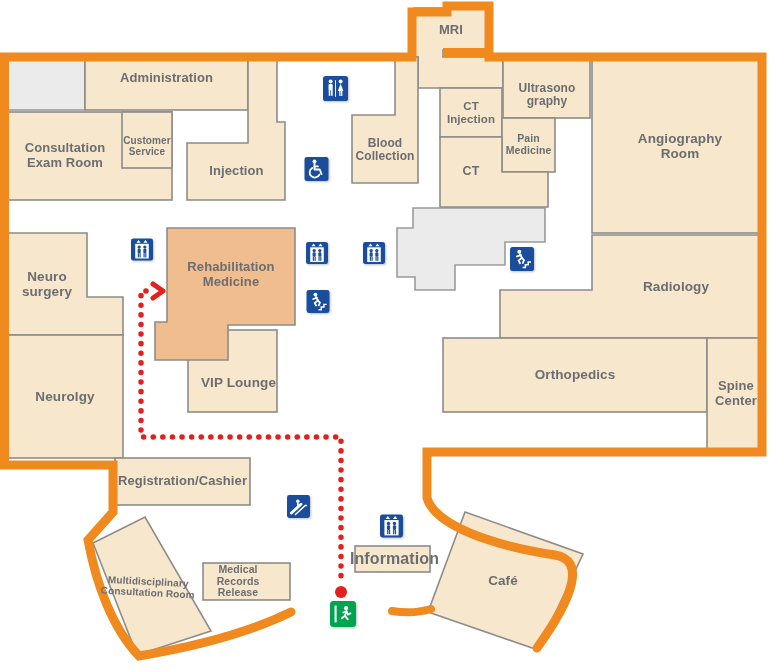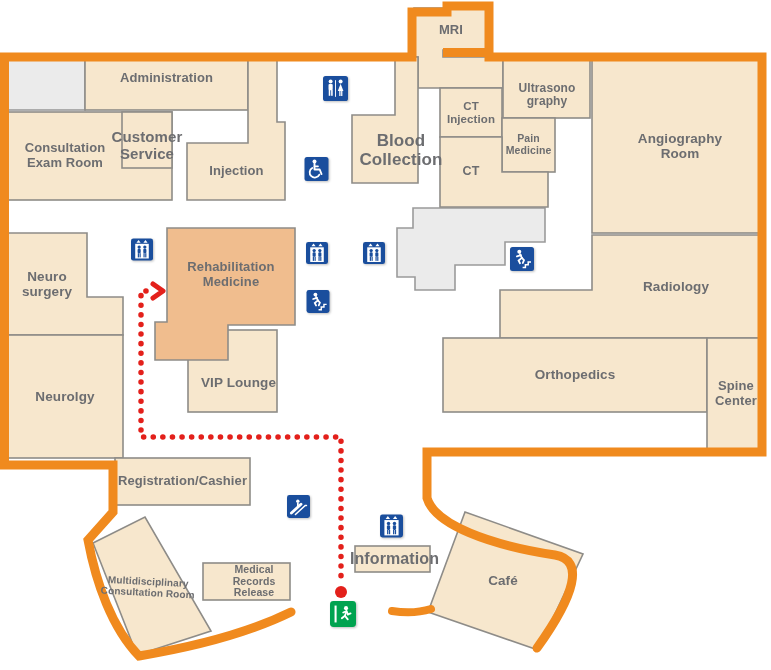--- a/index.html
+++ b/index.html
@@ -58,39 +58,39 @@
 
   <g>
     <path d="M146 291 L141 291 L141 437 L341 437 L341 583" fill="none" stroke="#E3201B" stroke-width="5.5" stroke-linecap="round" stroke-dasharray="0.1 9.5"></path>
     <path d="M153 284 L163 291 L153 298" fill="none" stroke="#E3201B" stroke-width="5" stroke-linecap="round" stroke-linejoin="round"></path>
     <circle cx="341" cy="592" r="6" fill="#E3201B"></circle>
   </g>
 </svg>
 
 <div class="lbl" style="left:85px;top:62px;width:163px;height:32px;font-size:13px">Administration</div>
 <div class="lbl" style="left:7px;top:116px;width:116px;height:80px;font-size:13px">Consultation Exam Room</div>
-<div class="lbl" style="left:122px;top:114px;width:50px;height:64px;font-size:15px">Customer Service</div>
+<div class="lbl" style="left:122px;top:114px;width:50px;height:64px;font-size:10px">Customer Service</div>
 <div class="lbl" style="left:187px;top:145px;width:99px;height:53px;font-size:13px">Injection</div>
 <div class="lbl" style="left:414px;top:10px;width:74px;height:40px;font-size:13px">MRI</div>
 <div class="lbl" style="left:510px;top:62px;width:74px;height:66px;font-size:12px">Ultrasono graphy</div>
 <div class="lbl" style="left:443px;top:90px;width:56px;height:45px;font-size:11.5px">CT Injection</div>
 <div class="lbl" style="left:502px;top:120px;width:53px;height:50px;font-size:10.5px">Pain Medicine</div>
 <div class="lbl" style="left:440px;top:140px;width:62px;height:62px;font-size:12.5px">CT</div>
 <div class="lbl" style="left:624px;top:62px;width:112px;height:168px;font-size:13.5px">Angiography Room</div>
-<div class="lbl" style="left:366px;top:120px;width:70px;height:60px;font-size:17px">Blood Collection</div>
+<div class="lbl" style="left:350px;top:120px;width:70px;height:60px;font-size:12px">Blood Collection</div>
 <div class="lbl" style="left:7px;top:235px;width:80px;height:98px;font-size:13.5px">Neuro surgery</div>
 <div class="lbl" style="left:7px;top:337px;width:116px;height:119px;font-size:13.5px">Neurolgy</div>
 <div class="lbl" style="left:167px;top:232px;width:128px;height:86px;font-size:13px">Rehabilitation Medicine</div>
 <div class="lbl" style="left:188px;top:358px;width:101px;height:50px;font-size:13.5px">VIP Lounge</div>
 <div class="lbl" style="left:592px;top:240px;width:168px;height:94px;font-size:13.5px">Radiology</div>
 <div class="lbl" style="left:443px;top:340px;width:264px;height:70px;font-size:13.5px">Orthopedics</div>
 <div class="lbl" style="left:707px;top:340px;width:58px;height:108px;font-size:13px">Spine Center</div>
 <div class="lbl" style="left:115px;top:459px;width:135px;height:45px;font-size:13px">Registration/Cashier</div>
 <div class="lbl" style="left:95px;top:562px;width:106px;height:50px;font-size:10px;transform:rotate(3deg)">Multidisciplinary Consultation Room</div>
-<div class="lbl" style="left:220px;top:564px;width:68px;height:35px;font-size:10.5px">Medical Records Release</div>
+<div class="lbl" style="left:204px;top:564px;width:68px;height:35px;font-size:10.5px">Medical Records Release</div>
 <div class="lbl" style="left:355px;top:547px;width:79px;height:24px;font-size:16px">Information</div>
 <div class="lbl" style="left:455px;top:566px;width:96px;height:30px;font-size:13.5px">Café</div>
 
 <div class="icon" style="left:323px;top:76px;width:25px;height:25px">
   <svg viewBox="0 0 24 24">
         <rect width="24" height="24" rx="2.5" fill="#1A4E9D"></rect>
     <line x1="12" y1="4" x2="12" y2="20" stroke="#fff" stroke-width="0.9"></line>
     <circle cx="7.3" cy="5.3" r="1.9" fill="#fff"></circle>
     <rect x="5.3" y="7.6" width="4" height="6" rx="1" fill="#fff"></rect>
     <rect x="5.5" y="13.4" width="1.5" height="5.6" fill="#fff"></rect>

